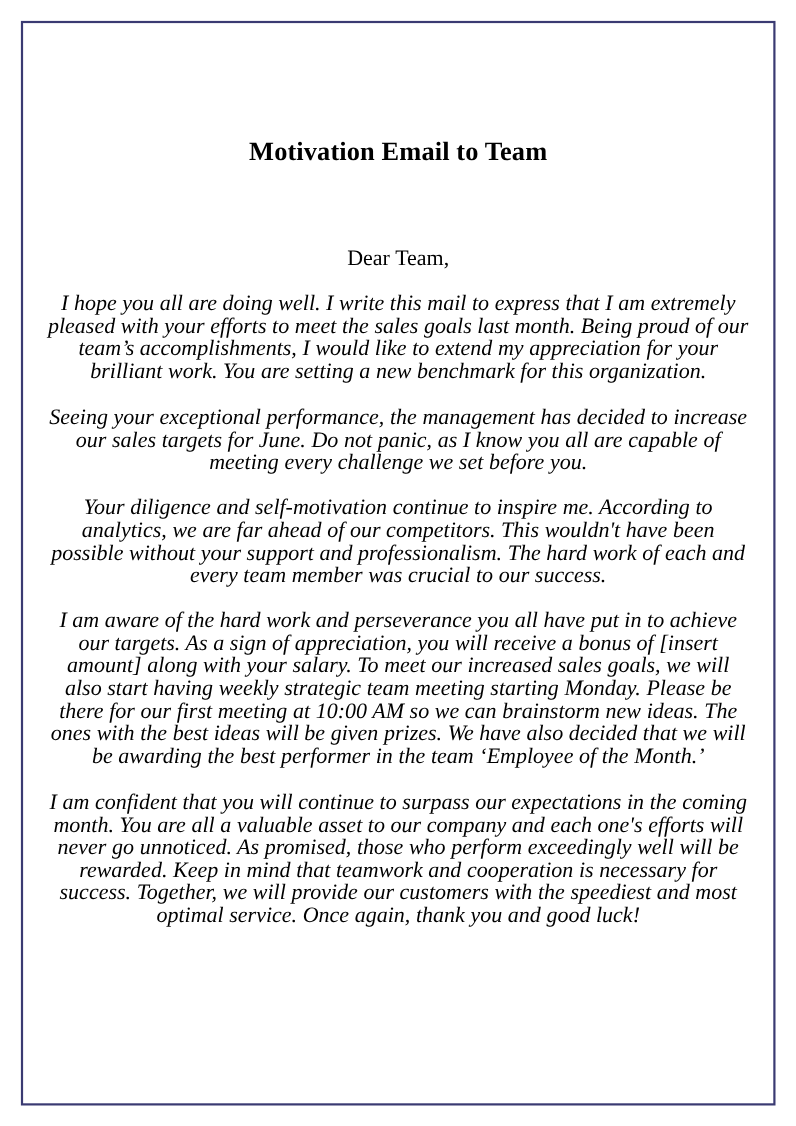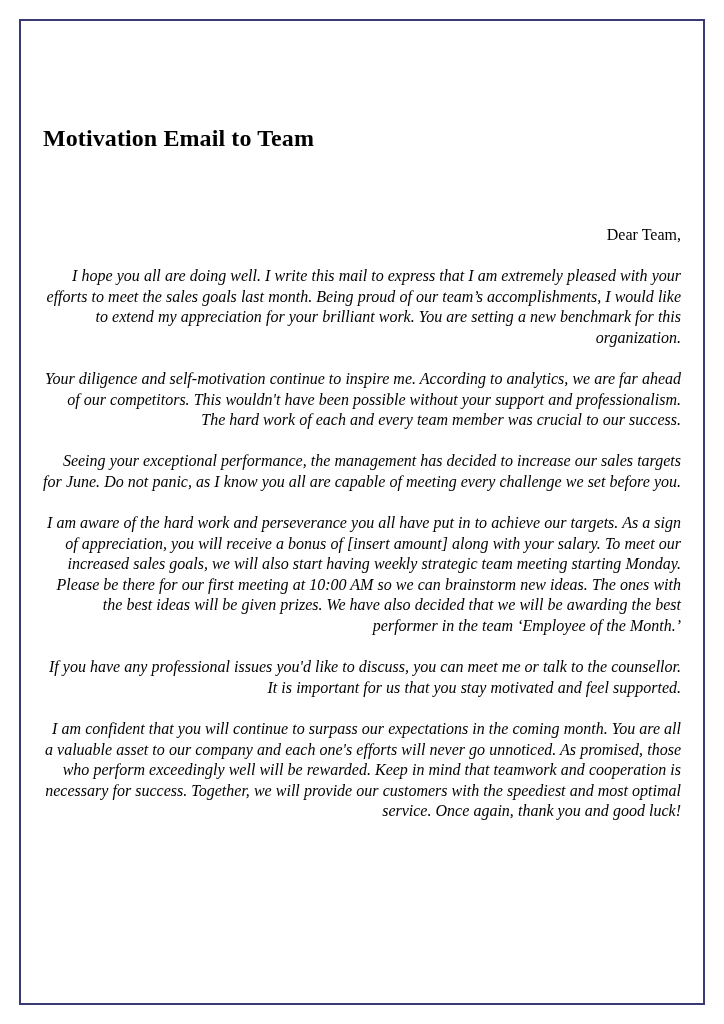--- a/index.html
+++ b/index.html
@@ -40,40 +40,41 @@
     position: absolute;
     left: 43px;
     top: 0;
     width: 638px;
     box-sizing: border-box;
   }
 
   .letter-title {
     margin: 0;
     padding: 0;
+    text-align: center;
     font-size: 24px;
     font-weight: bold;
     line-height: 1.2;
     color: #000000;
     letter-spacing: 0.1px;
     padding-top: 124px;
   }
 
   .letter-body {
     padding-top: 72px;
   }
 
   .salutation,
   .paragraph,
   .signoff {
     margin: 0;
-    font-size: 16px;
+    font-size: 20px;
     line-height: 20.6px;
     color: #000000;
-    text-align: right;
+    text-align: center;
     word-spacing: 0.1px;
   }
 
   .salutation {
     margin-bottom: 20.6px;
   }
 
   .paragraph {
     margin-bottom: 20.6px;
     font-style: italic;
@@ -93,26 +94,25 @@
   <div class="letter">
 
     <h1 class="letter-title">Motivation Email to Team</h1>
 
     <div class="letter-body">
 
       <p class="salutation">Dear Team,</p>
 
       <p class="paragraph">I hope you all are doing well. I write this mail to express that I am extremely pleased with your efforts to meet the sales goals last month. Being proud of our team’s accomplishments, I would like to extend my appreciation for your brilliant work. You are setting a new benchmark for this organization.</p>
 
+      <p class="paragraph">Seeing your exceptional performance, the management has decided to increase our sales targets for June. Do not panic, as I know you all are capable of meeting every challenge we set before you.</p>
+
       <p class="paragraph">Your diligence and self-motivation continue to inspire me. According to analytics, we are far ahead of our competitors. This wouldn't have been possible without your support and professionalism. The hard work of each and every team member was crucial to our success.</p>
-
-      <p class="paragraph">Seeing your exceptional performance, the management has decided to increase our sales targets for June. Do not panic, as I know you all are capable of meeting every challenge we set before you.</p>
 
       <p class="paragraph">I am aware of the hard work and perseverance you all have put in to achieve our targets. As a sign of appreciation, you will receive a bonus of [insert amount] along with your salary. To meet our increased sales goals, we will also start having weekly strategic team meeting starting Monday. Please be there for our first meeting at 10:00 AM so we can brainstorm new ideas. The ones with the best ideas will be given prizes. We have also decided that we will be awarding the best performer in the team ‘Employee of the Month.’</p>
 
-      <p class="paragraph">If you have any professional issues you'd like to discuss, you can meet me or talk to the counsellor. It is important for us that you stay motivated and feel supported.</p>
 
       <p class="paragraph">I am confident that you will continue to surpass our expectations in the coming month. You are all a valuable asset to our company and each one's efforts will never go unnoticed. As promised, those who perform exceedingly well will be rewarded. Keep in mind that teamwork and cooperation is necessary for success. Together, we will provide our customers with the speediest and most optimal service. Once again, thank you and good luck!</p>
 
 
     </div>
   </div>
 </div>
 
 </body></html>

